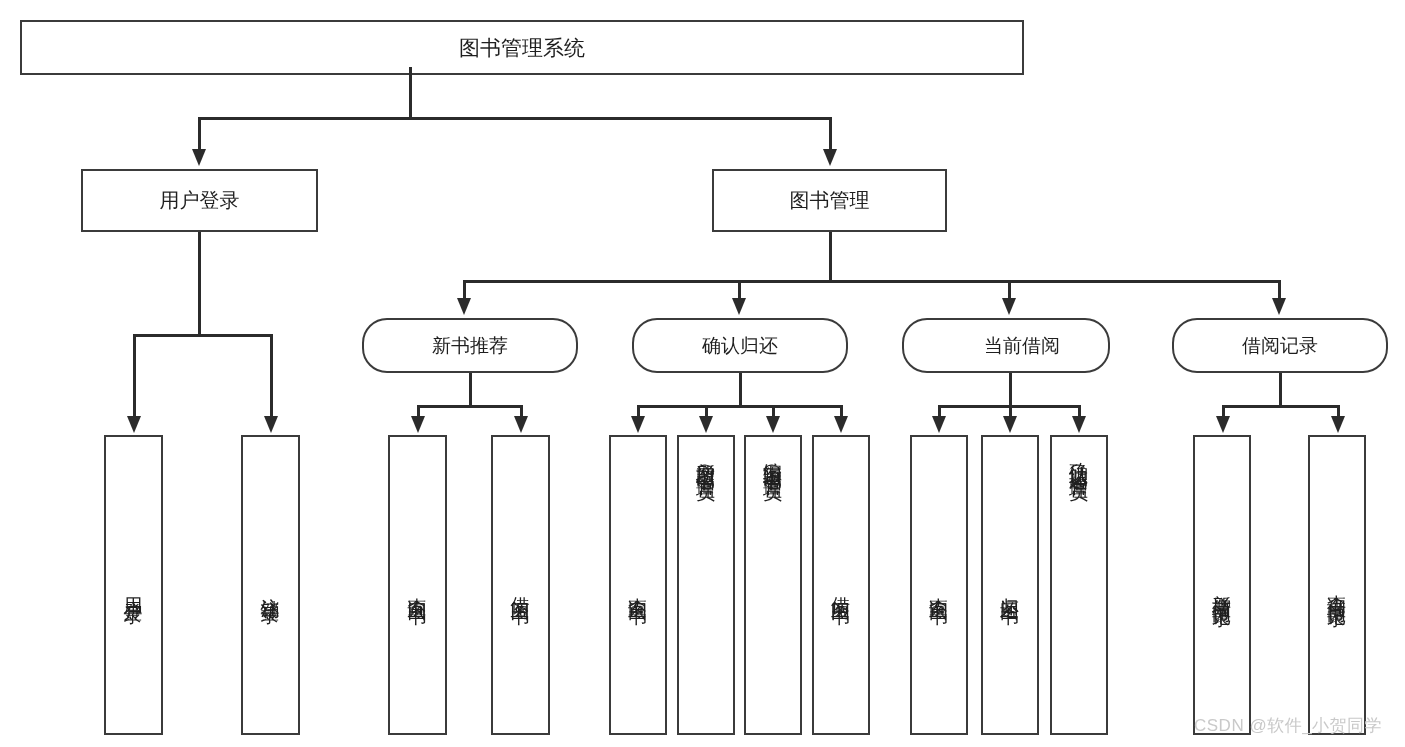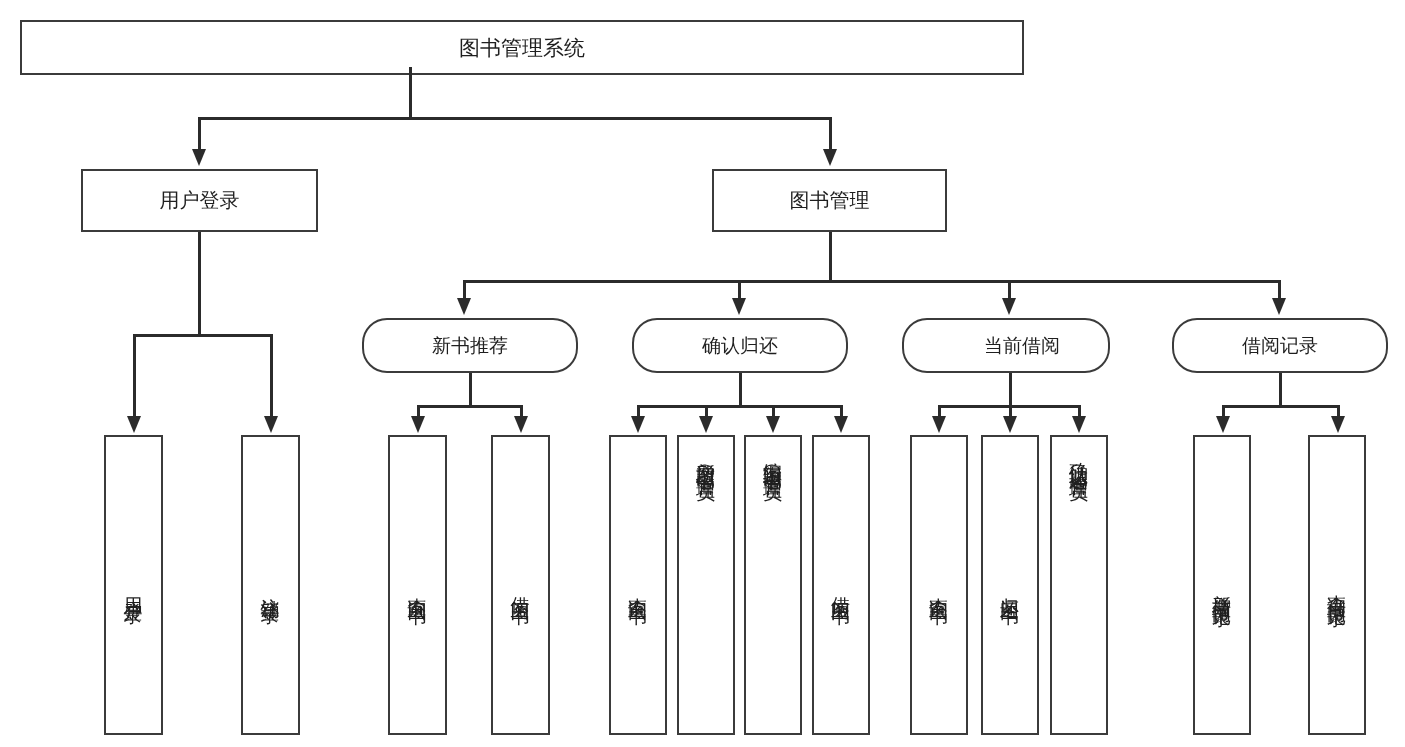--- a/index.html
+++ b/index.html
@@ -233,14 +233,15 @@
     <div class="leaf-inner">
       <span class="vtext">新增借阅记录</span>
     </div>
   </div>
   <div class="node leaf" style="left:1308px; top:435px; width:58px; height:300px;">
     <div class="leaf-inner">
       <span class="vtext">查询借阅记录</span>
     </div>
   </div>
 
+  <div id="watermark">CSDN @软件_小贺同学</div>
 
 </div>
 
 </body></html>

